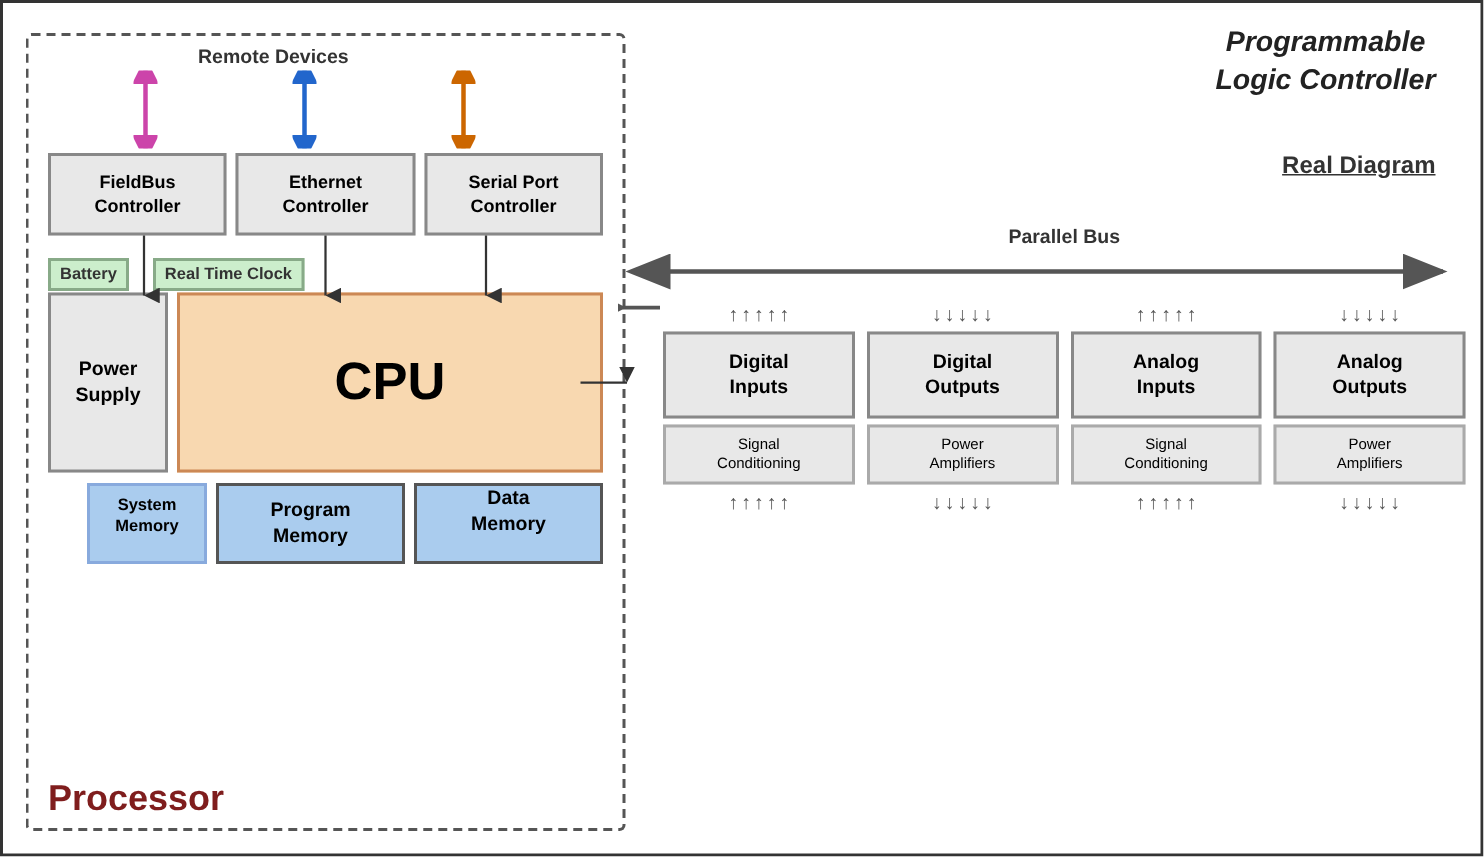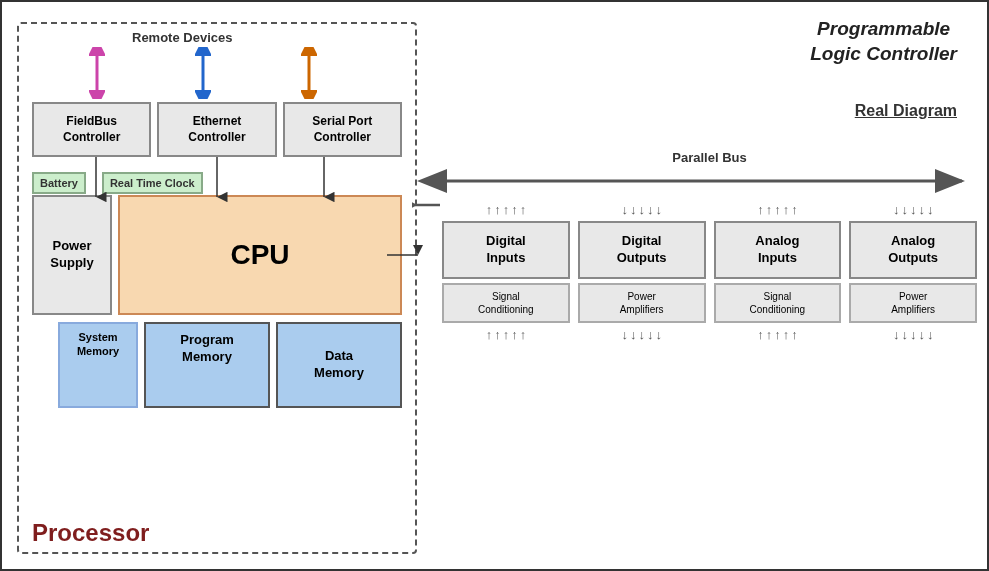--- a/index.html
+++ b/index.html
@@ -143,21 +143,21 @@
       display: flex;
       align-items: center;
       justify-content: center;
       line-height: 1.3;
     }
     .cpu-box {
       flex: 1;
       border: 2px solid #cc8855;
       background: #f8d8b0;
       text-align: center;
-      font-size: 28px;
+      font-size: 35px;
       font-weight: bold;
       display: flex;
       align-items: center;
       justify-content: center;
     }
     
     .memory-row {
       position: absolute;
       top: 320px;
       left: 30px;
@@ -186,21 +186,21 @@
       padding: 8px 4px;
       line-height: 1.3;
     }
     .data-memory-box {
       flex: 1;
       border: 2px solid #555;
       background: #aaccee;
       text-align: center;
       font-size: 13px;
       font-weight: bold;
-      padding: 24px 4px;
+      padding: 0 4px;
       line-height: 1.3;
     }
 
     
     .right-side {
       flex: 1;
       position: relative;
       padding: 10px;
     }
     .plc-title {

